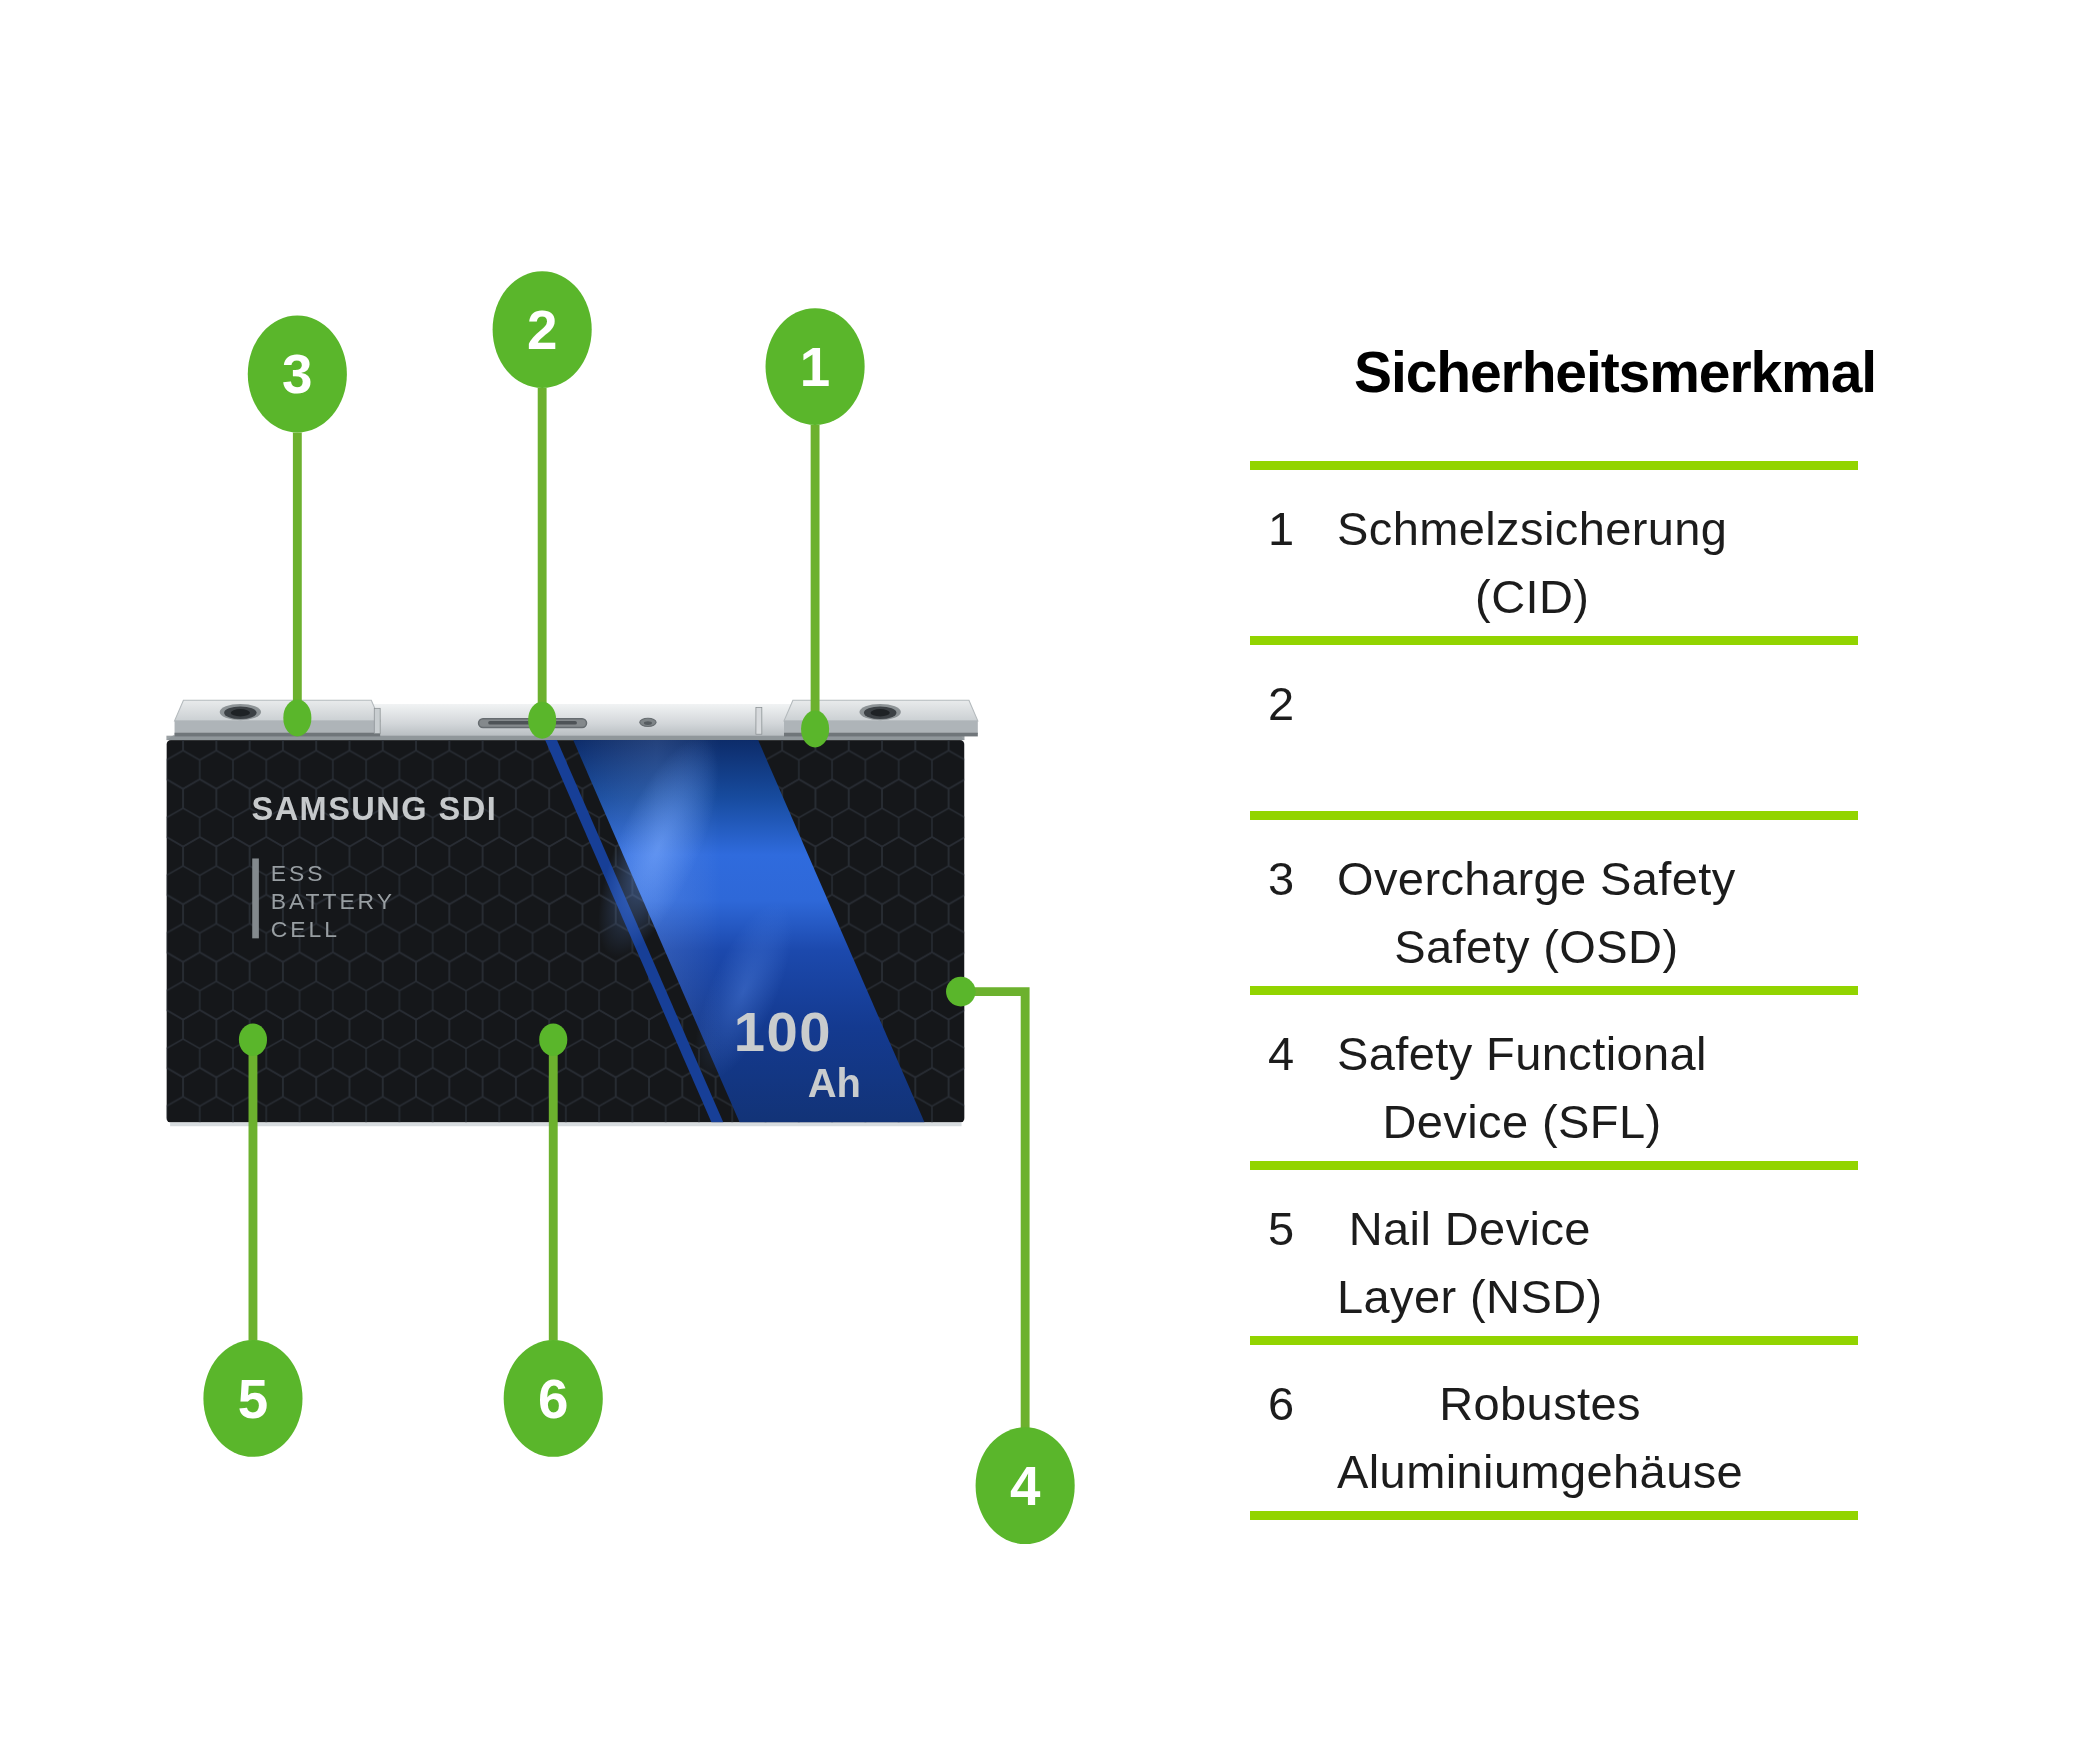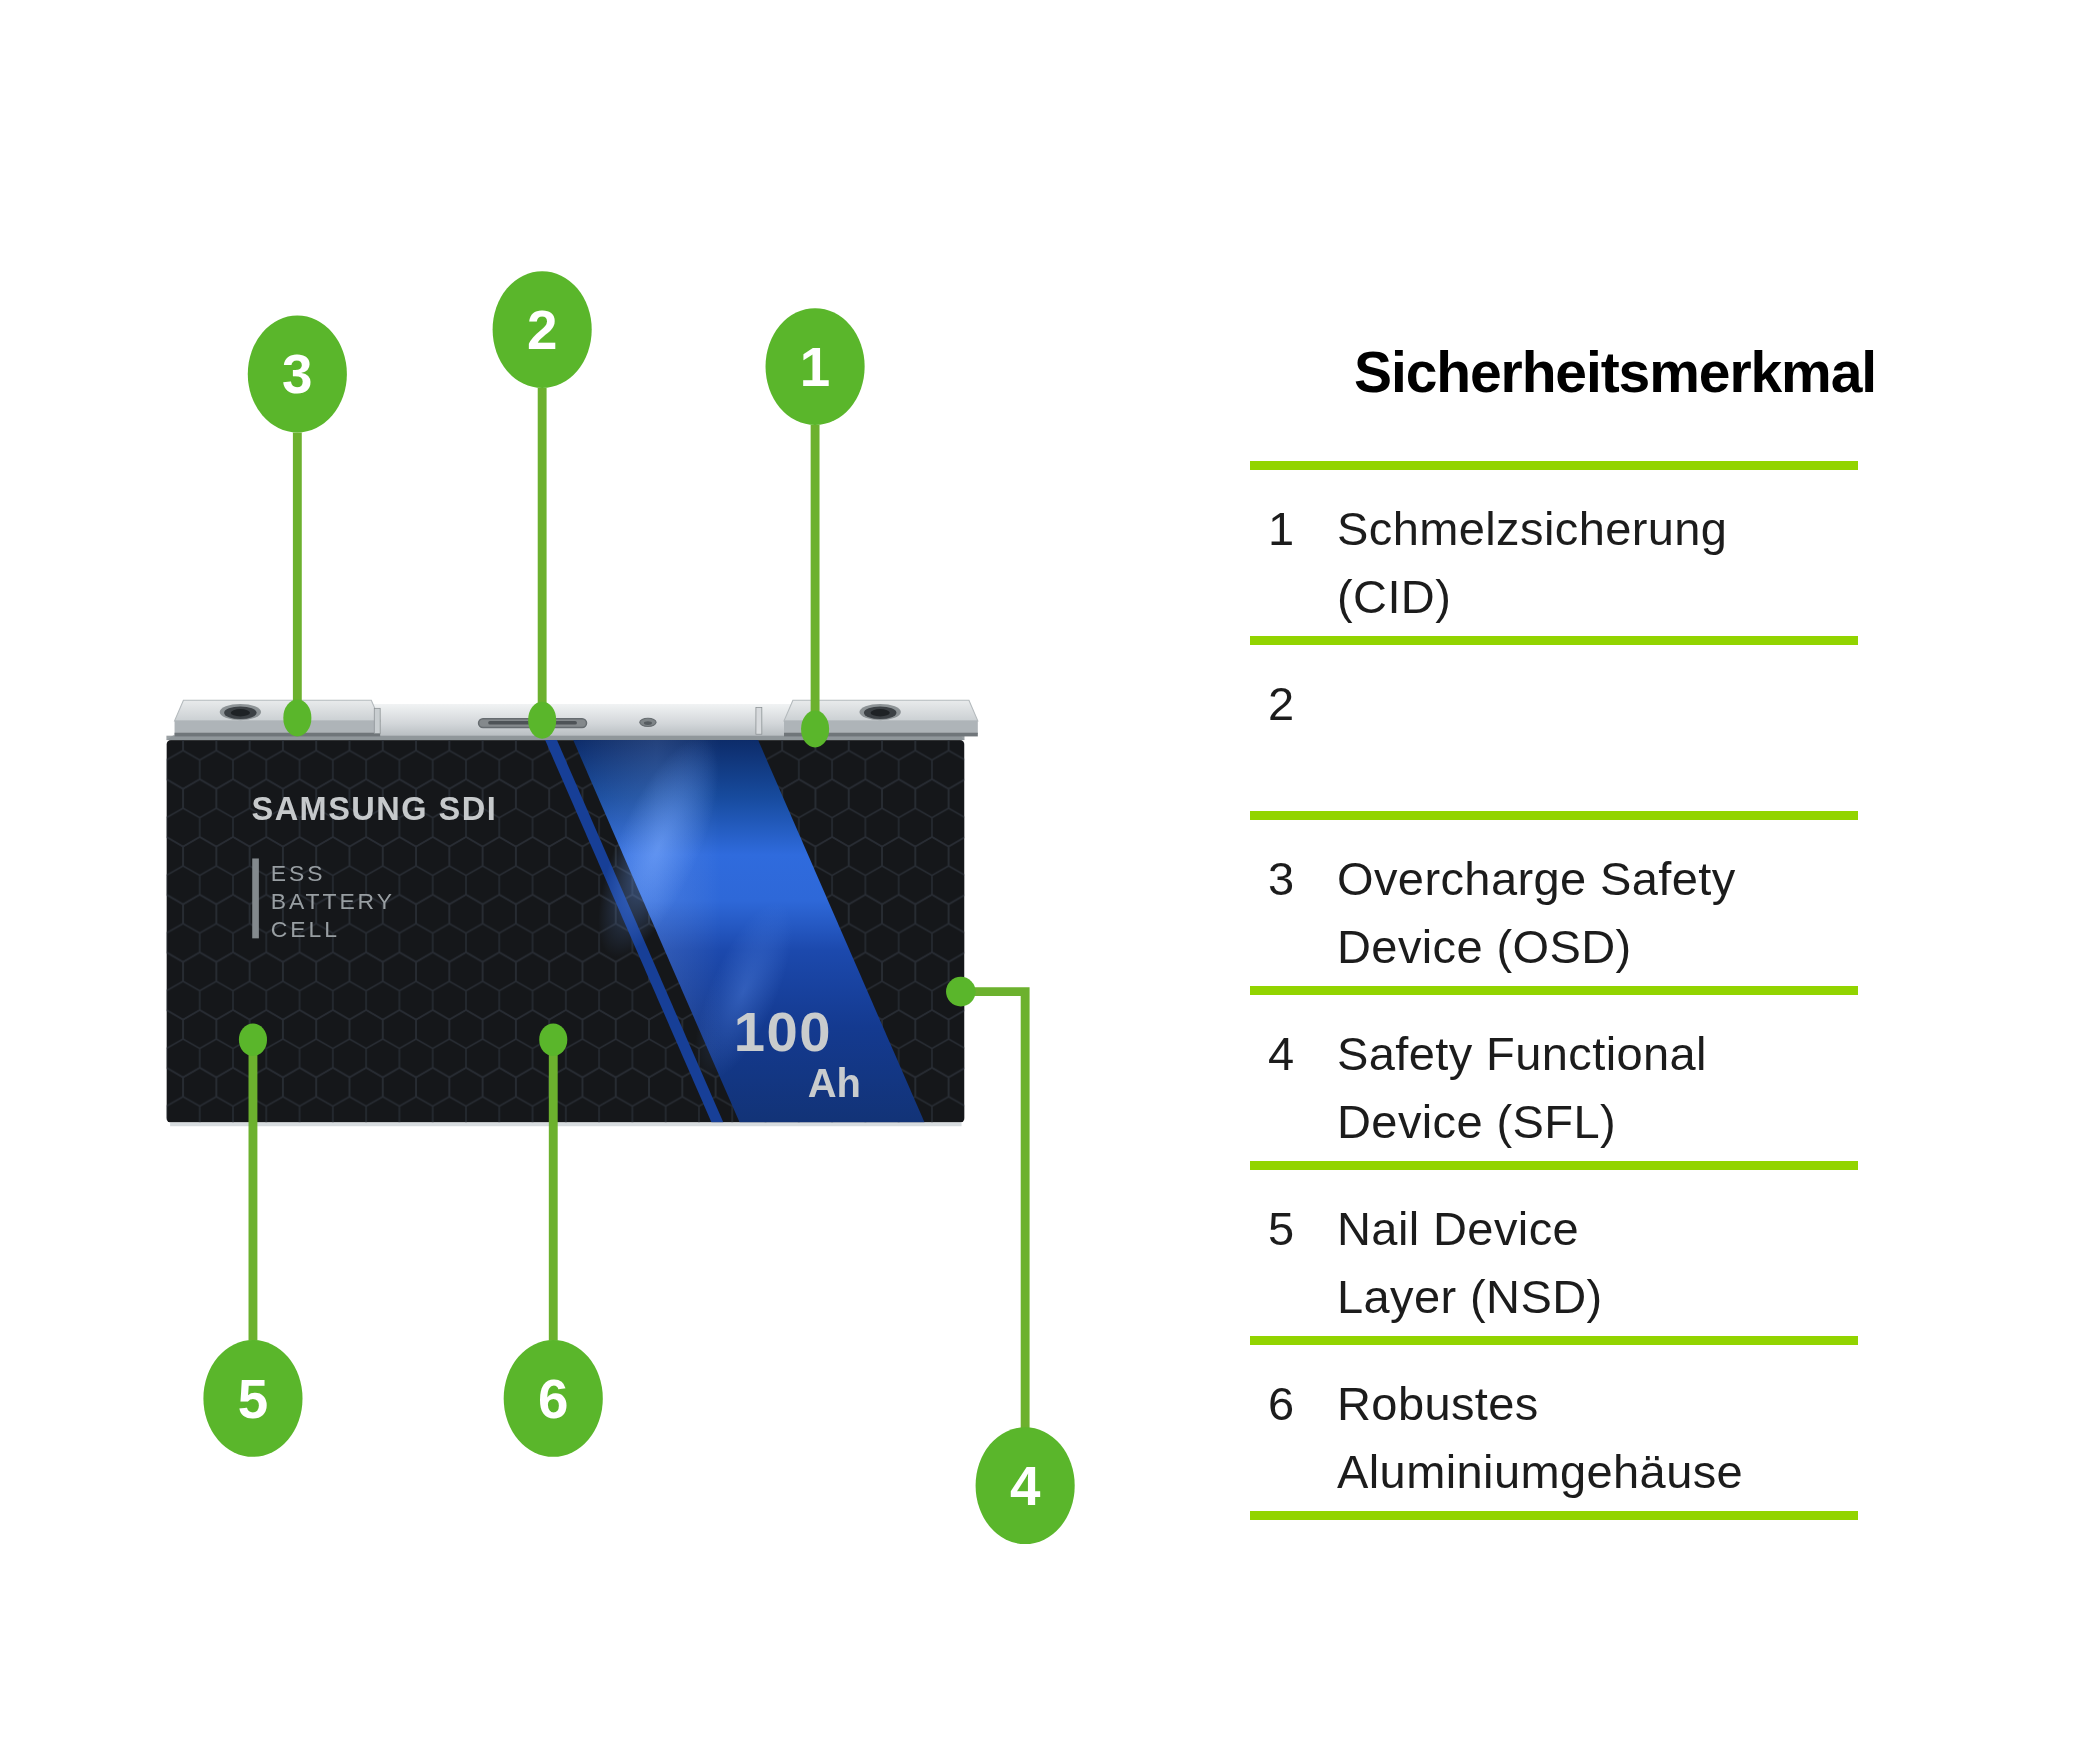--- a/index.html
+++ b/index.html
@@ -45,20 +45,21 @@
     font-size:47px;
     line-height:68px;
     color:#1c1c1c;
   }
   .row-text{
     font-size:47px;
     line-height:68px;
     letter-spacing:0.4px;
     color:#1c1c1c;
     white-space:nowrap;
+    text-align:center;
   }
   .tbl-end{
     border-top:9px solid #92d400;
     height:0;
   }
 
   
   .brand-txt{
     font-family:"Liberation Sans", sans-serif;
     font-size:44px;
@@ -267,21 +268,21 @@
     </div>
 
     <div class="tbl-row">
       <div class="row-num">2</div>
     </div>
 
     <div class="tbl-row">
       <div class="row-num">3</div>
       <div class="row-text">
         <div>Overcharge Safety</div>
-        <div>Device (OSD)</div>
+        <div>Safety (OSD)</div>
       </div>
     </div>
 
     <div class="tbl-row">
       <div class="row-num">4</div>
       <div class="row-text">
         <div>Safety Functional</div>
         <div>Device (SFL)</div>
       </div>
     </div>

